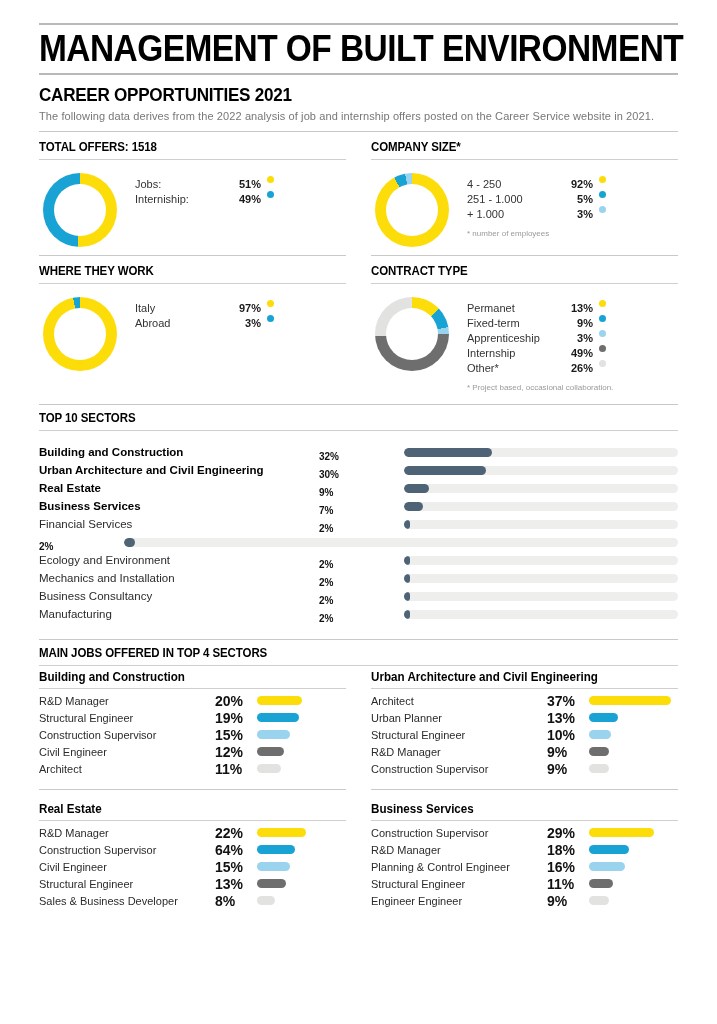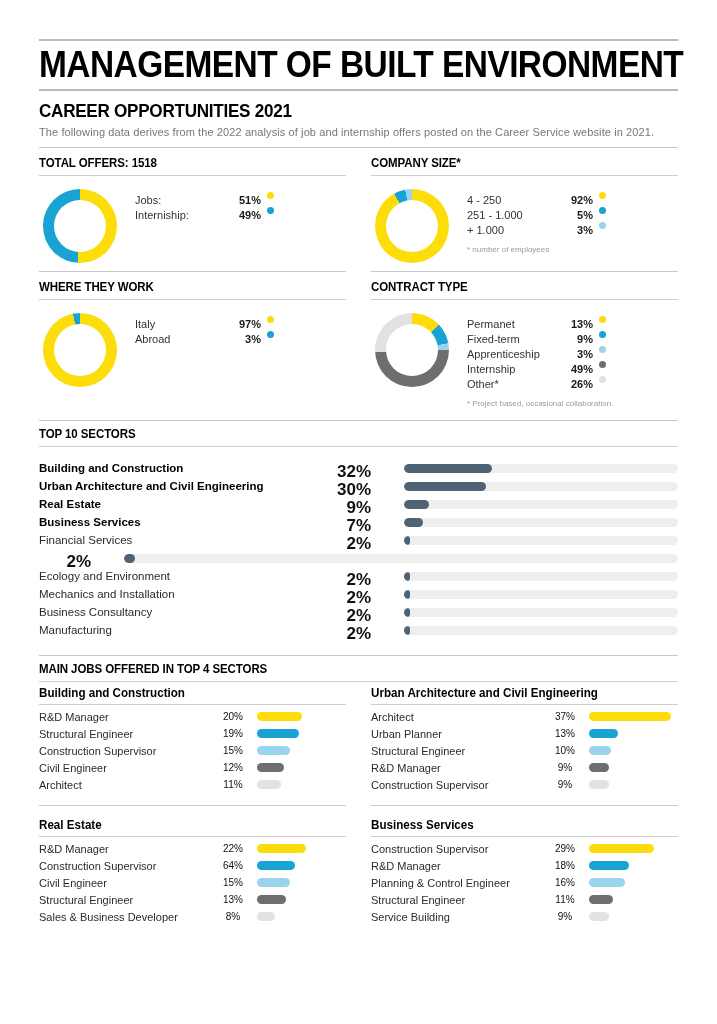--- a/index.html
+++ b/index.html
@@ -13,21 +13,21 @@
     -webkit-font-smoothing: antialiased;
   }
   #page {
     position: relative;
     width: 691px;
     height: 1024px;
     margin: 0 auto;
     background: #ffffff;
     overflow: hidden;
     box-sizing: border-box;
-    padding: 16px 26px;
+    padding: 0 26px;
   }
 
   
   .rule-top {
     height: 2px;
     background: #b9b9b9;
     margin-top: 23px;
   }
   .rule-thin {
     height: 1px;
@@ -174,22 +174,21 @@
     color: #2b2b2b;
     white-space: nowrap;
   }
   .t10-name.bold {
     font-weight: bold;
     color: #000;
   }
   .t10-pct {
     flex: 0 0 auto;
     width: 52px;
-    text-align: right;
-    font-size: 17px;
+    font-size: 10px;
     font-weight: bold;
     color: #111;
     margin-top: 8px;
   }
   .t10-track {
     flex: 1 1 auto;
     margin-left: 33px;
     height: 9px;
     background: #eeeeec;
     border-radius: 5px;
@@ -234,23 +233,23 @@
     flex: 0 0 auto;
     width: 176px;
     font-size: 11px;
     color: #2b2b2b;
     white-space: nowrap;
     overflow: hidden;
   }
   .job-pct {
     flex: 0 0 auto;
     width: 36px;
-    text-align: center;
-    font-size: 10px;
-    font-weight: normal;
+    text-align: left;
+    font-size: 14px;
+    font-weight: bold;
     color: #111;
   }
   .job-barwrap {
     flex: 1 1 auto;
     margin-left: 6px;
     height: 9px;
     position: relative;
   }
   .job-bar {
     height: 9px;
@@ -648,21 +647,21 @@
               </span>
             </div>
             <div class="job-row">
               <span class="job-name">Structural Engineer</span>
               <span class="job-pct">11%</span>
               <span class="job-barwrap">
                 <span class="job-bar" style="display: block; width: 27.5%; background: rgb(110, 110, 110);"></span>
               </span>
             </div>
             <div class="job-row">
-              <span class="job-name">Service Building</span>
+              <span class="job-name">Engineer Engineer</span>
               <span class="job-pct">9%</span>
               <span class="job-barwrap">
                 <span class="job-bar" style="display: block; width: 22.5%; background: rgb(226, 226, 224);"></span>
               </span>
             </div>
           </div>
       </div>
     </div>
   </div>
 

